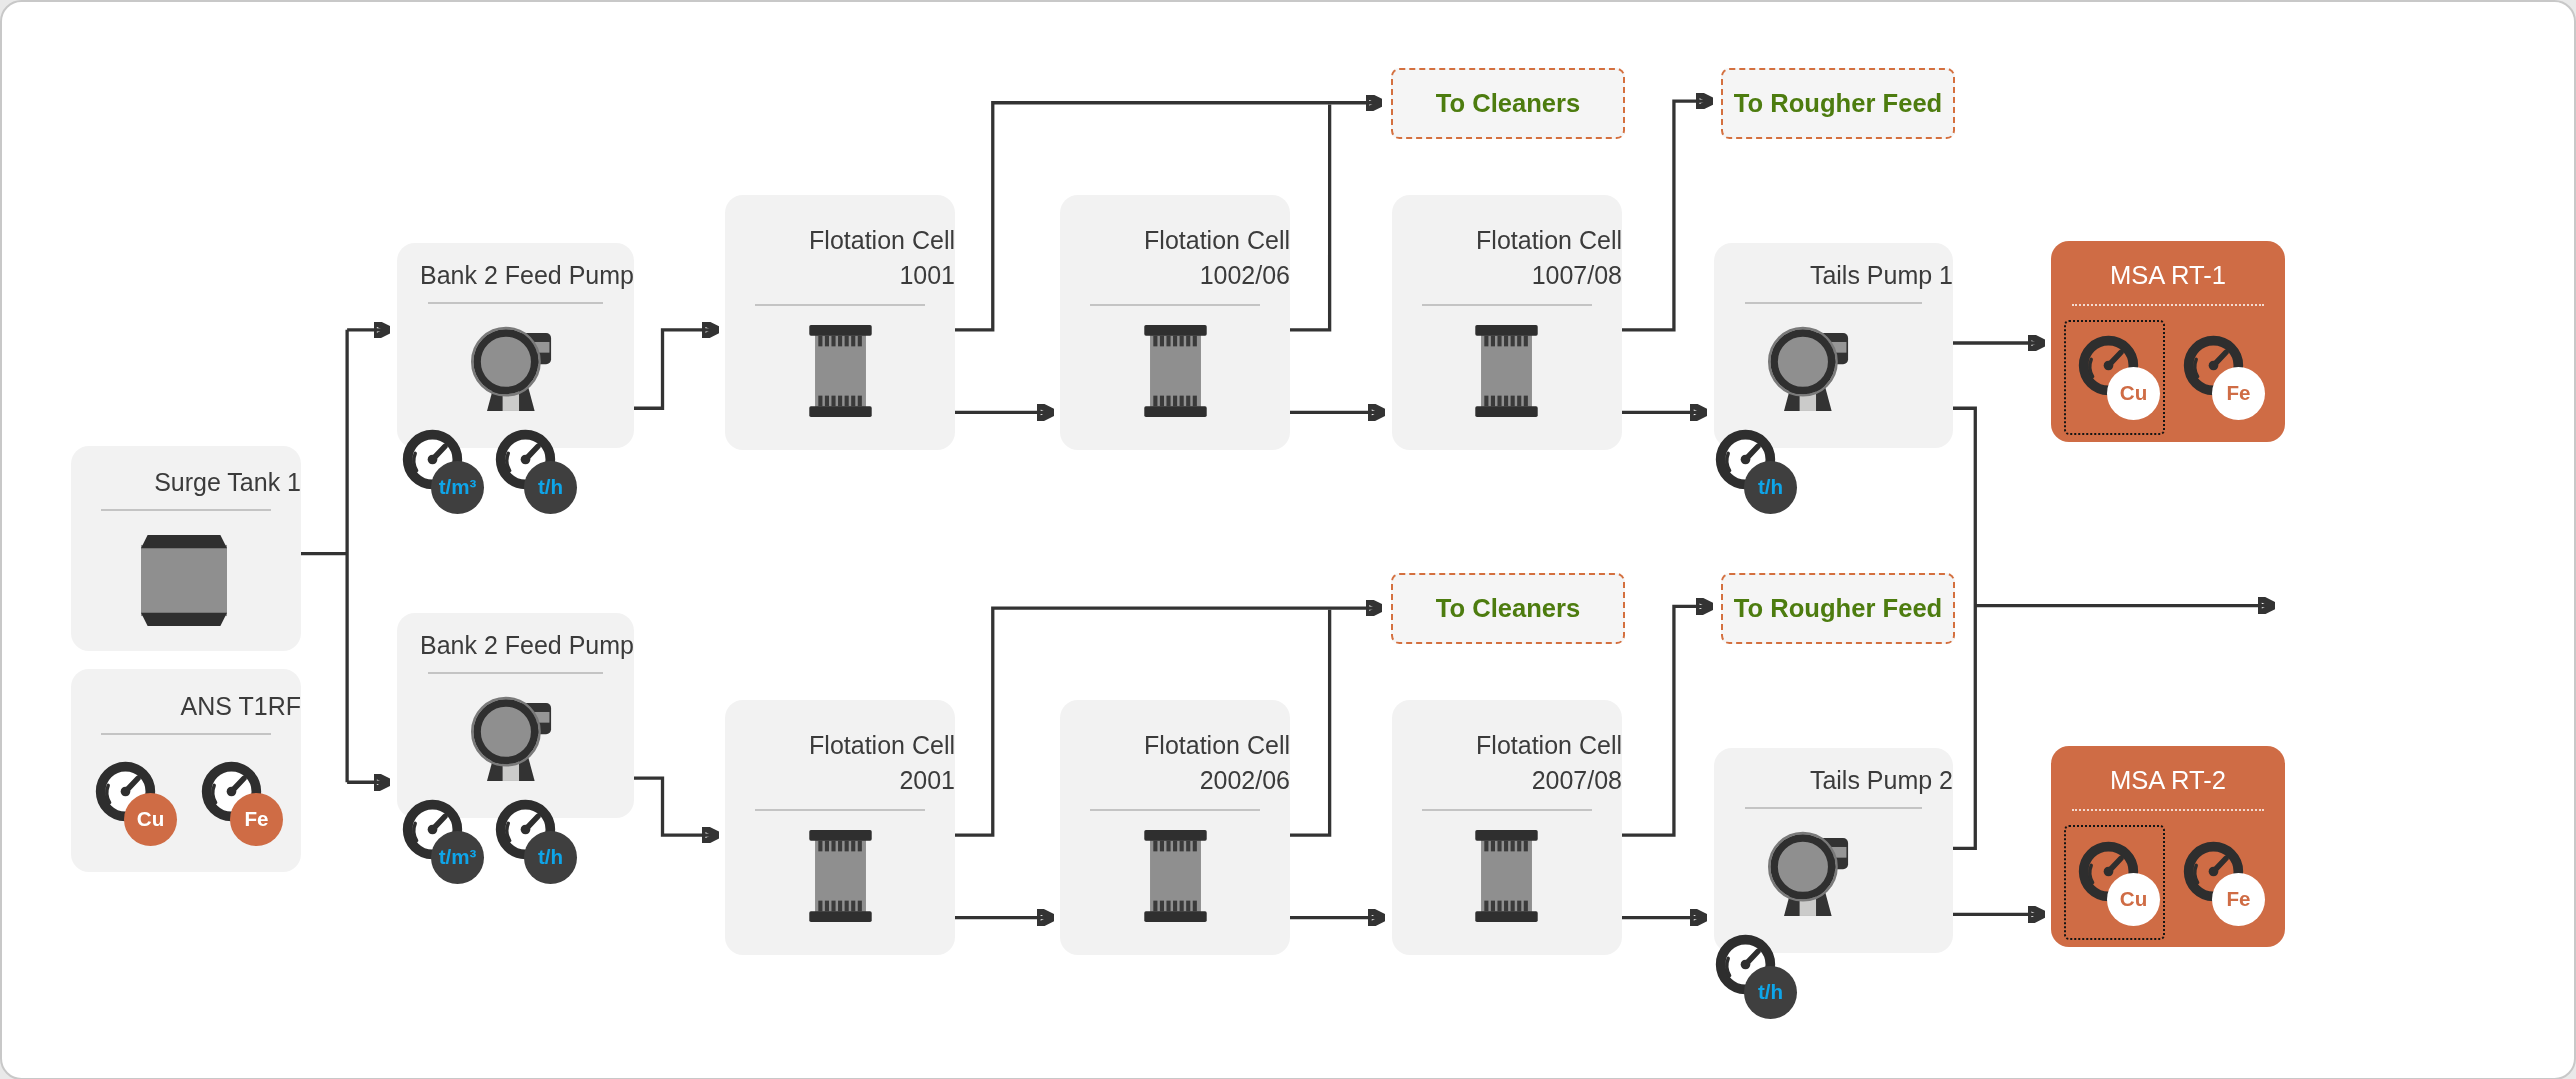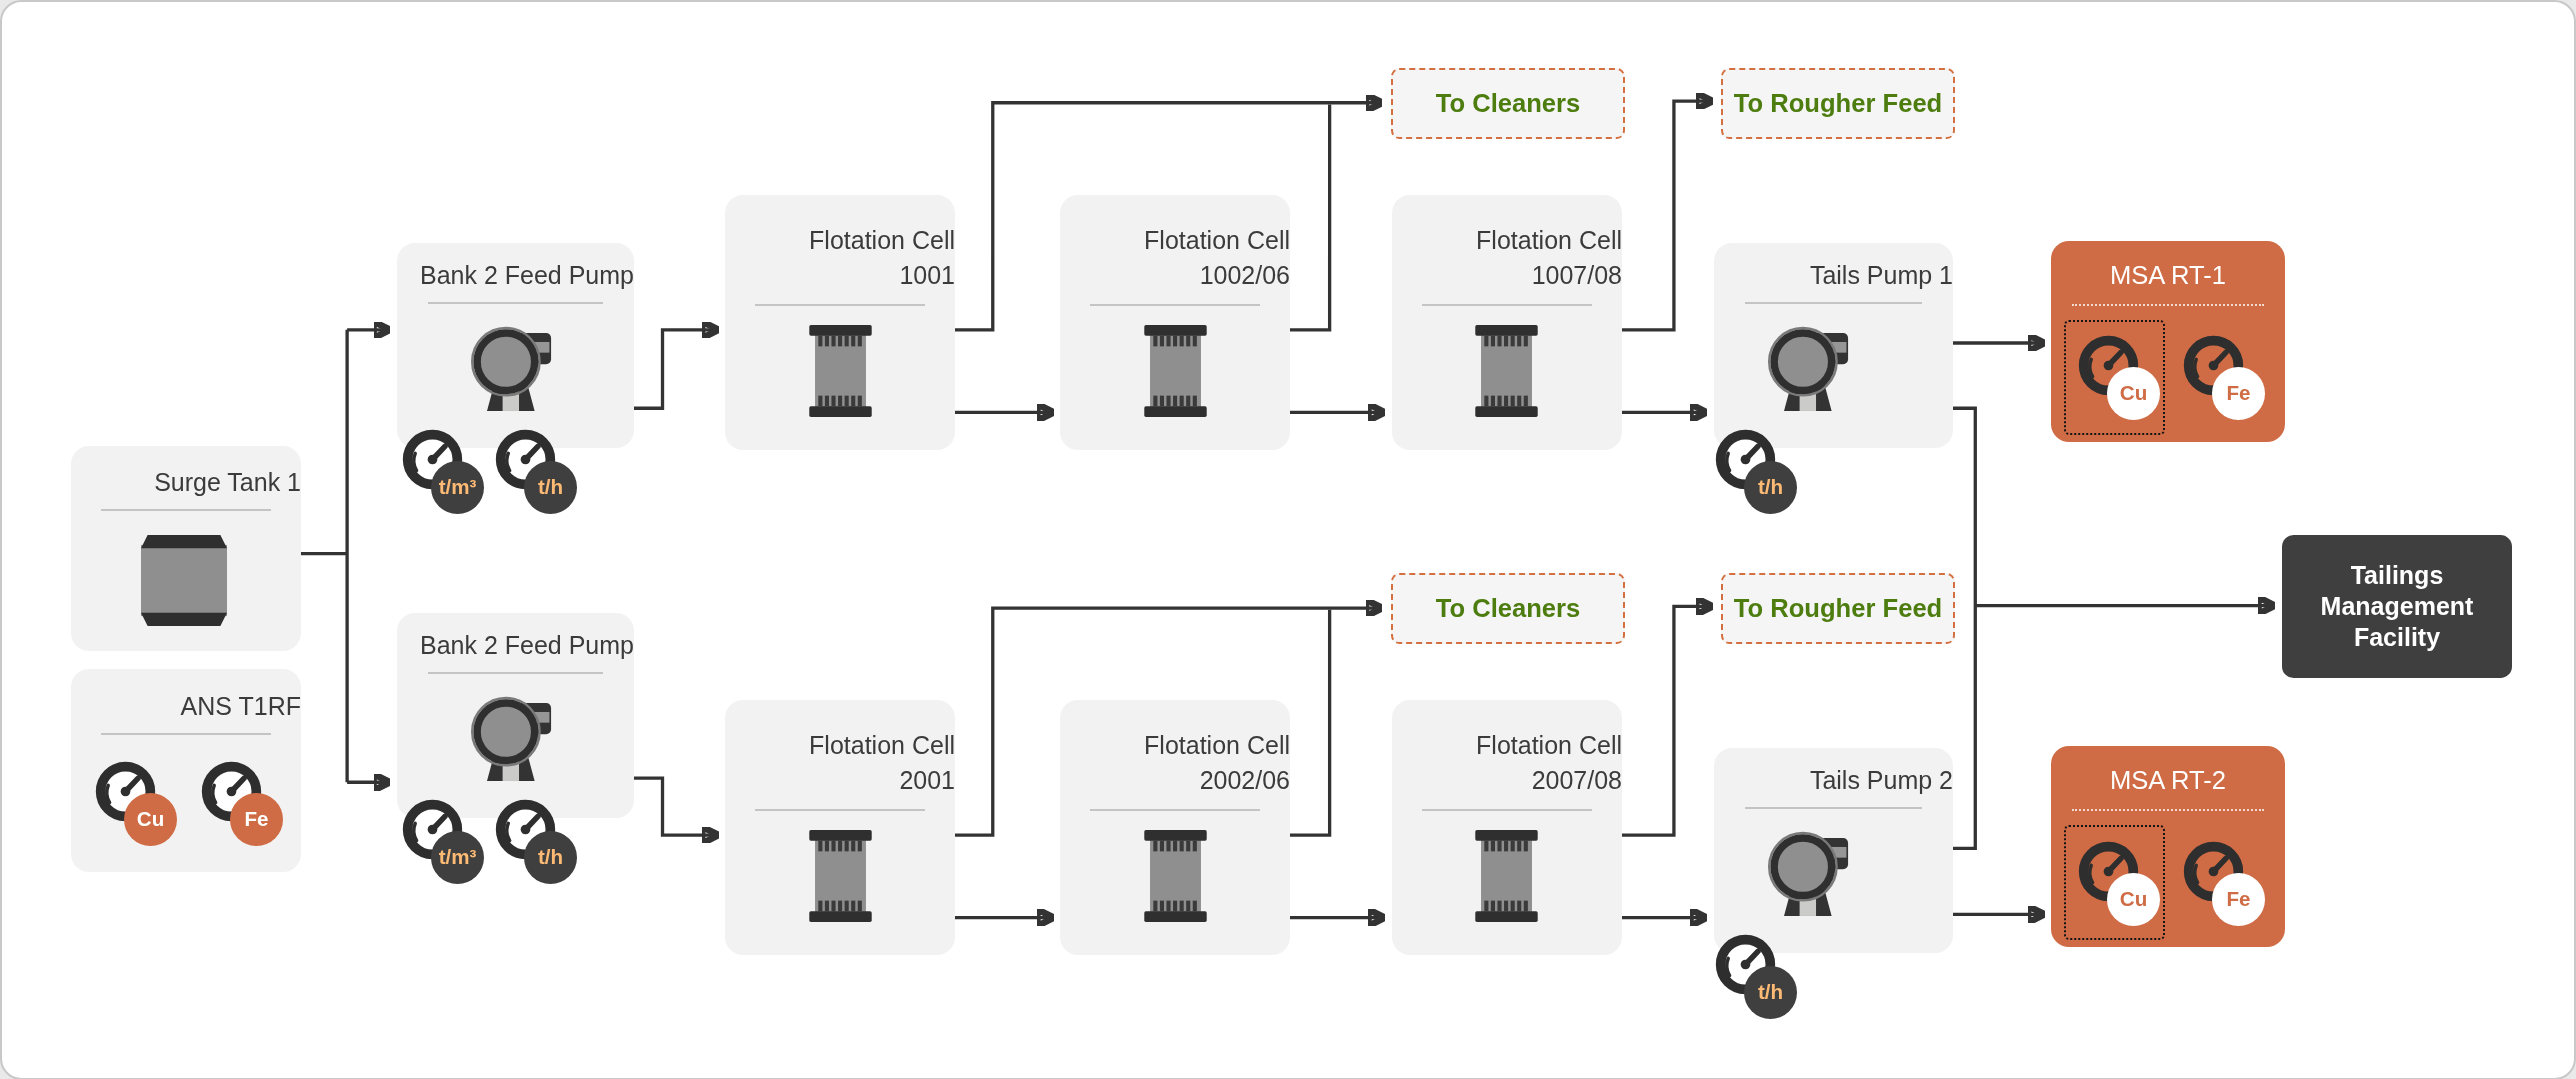--- a/index.html
+++ b/index.html
@@ -21,21 +21,21 @@
   .msa .divider{position:absolute;left:9%;width:82%;height:0;border-top:2.5px dotted rgba(255,255,255,0.75);}
   .dotted-frame{position:absolute;border:2.5px dotted #141414;border-radius:5px;}
   
   .tmf{position:absolute;background:#3f3f3f;border-radius:11.6px;display:flex;flex-direction:column;
     align-items:center;justify-content:center;color:#fff;font-weight:700;font-size:25px;line-height:31px;text-align:center;}
   
   .gauge{position:absolute;width:69px;height:69px;}
   .gauge svg{position:absolute;inset:0;overflow:visible;}
   .gauge .badge{position:absolute;left:33px;top:36px;width:53px;height:53px;border-radius:50%;
     display:flex;align-items:center;justify-content:center;font-weight:700;font-size:20.6px;line-height:1;}
-  .badge-dark{background:#3f3f3f;color:#fdba74;}
+  .badge-dark{background:#3f3f3f;color:#0ea5e9;}
   .badge-orange{background:#cf6c45;color:#ffffff;}
   .badge-white{background:#ffffff;color:#cf6c45;font-size:23px;}
   
   .eqicon{position:absolute;}
   
   .wires{position:absolute;left:0;top:0;pointer-events:none;}
   .wires path{stroke:#333333;stroke-width:4;fill:none;}
   .wires circle{fill:#2b2b2b;}
 </style>
 </head>
@@ -457,20 +457,15 @@
   <div class="gauge" style="left:2177px;top:835px;">
     <svg viewBox="0 0 100 100">
       <circle cx="50" cy="50" r="36" fill="none" stroke="#2e2e2e" stroke-width="14"></circle>
       <path d="M27 66 A28 28 0 0 1 25 41" fill="none" stroke="#2e2e2e" stroke-width="5" stroke-linecap="round"></path>
       <line x1="50" y1="50" x2="68" y2="31" stroke="#2e2e2e" stroke-width="8" stroke-linecap="round"></line>
       <circle cx="50" cy="50" r="7" fill="#2e2e2e"></circle>
     </svg>
     <div class="badge badge-white">Fe</div>
   </div>
 
-  <div class="tmf" style="left:2280px;top:533px;width:230px;height:143px;">
-    <span>Tailings</span>
-    <span>Management</span>
-    <span>Facility</span>
-  </div>
 
 </div>
 
 
 </body></html>

